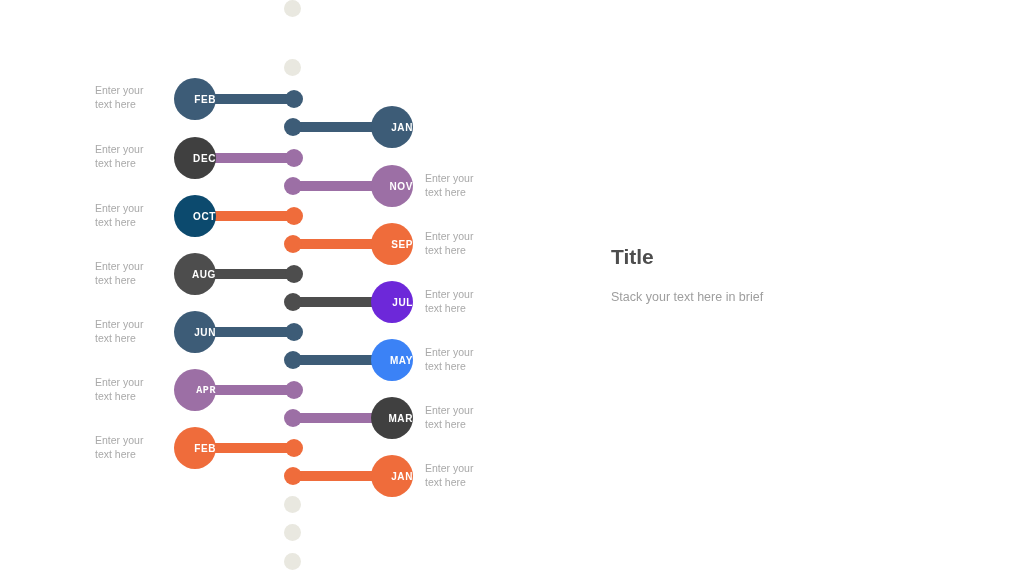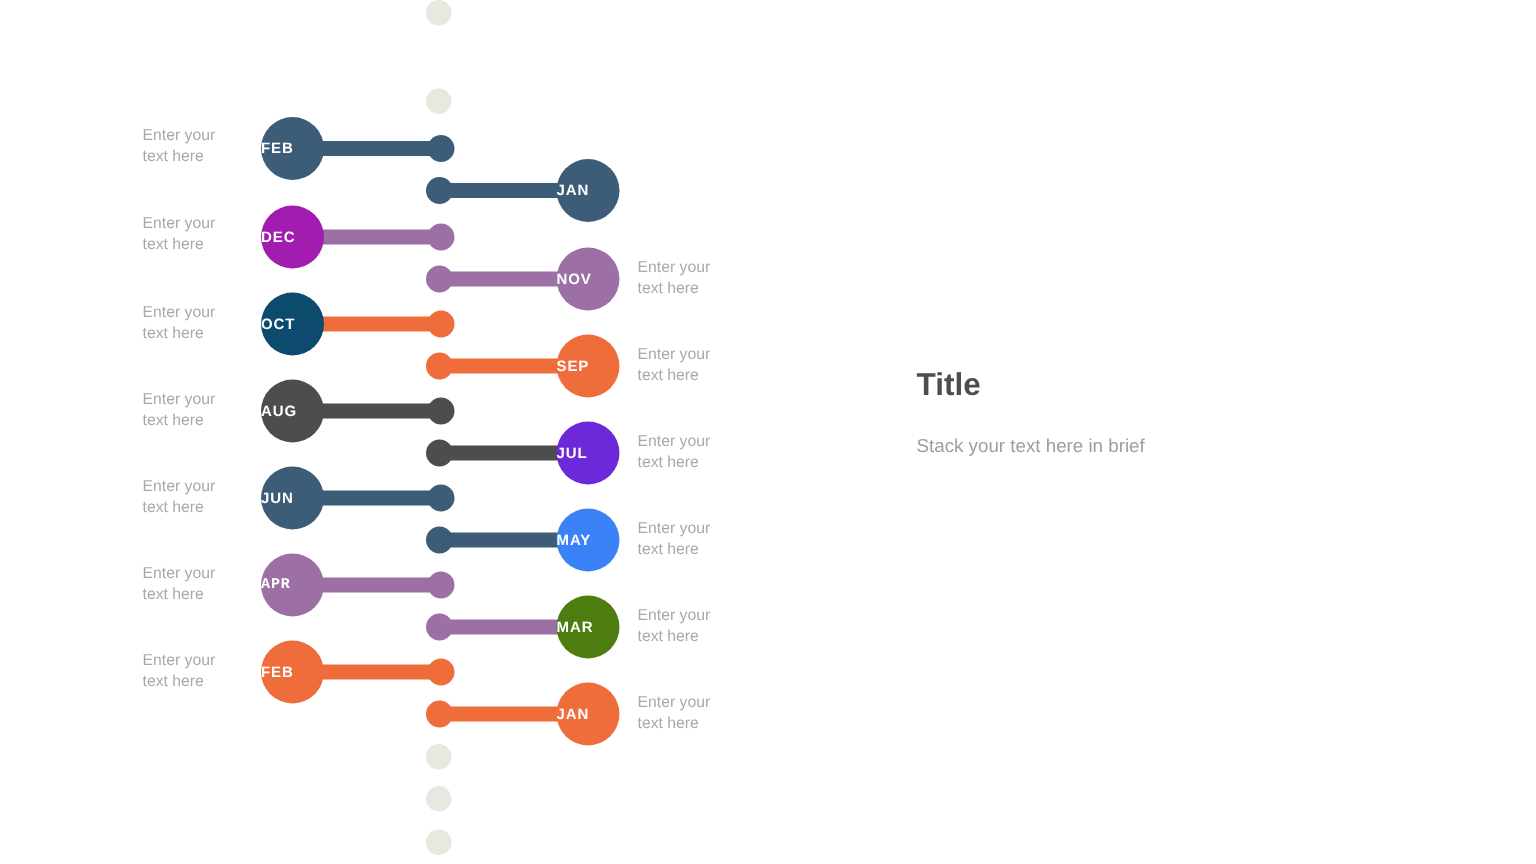--- a/index.html
+++ b/index.html
@@ -61,21 +61,21 @@
     top: 0px;
     width: 42px;
     height: 42px;
     border-radius: 50%;
     color: #ffffff;
     font-size: 10px;
     font-weight: bold;
     letter-spacing: 0.6px;
     display: flex;
     align-items: center;
-    justify-content: flex-start;
+    justify-content: flex-end;
   }
   .pill .small {
     position: absolute;
     top: 12px;
     width: 18px;
     height: 18px;
     border-radius: 50%;
   }
   
   .pill.left .big  { left: 0px; }
@@ -139,21 +139,21 @@
       <div class="pill right" style="left: 284px; top: 106px; width: 129px;">
         <div class="bar" style="background: rgb(61, 92, 119);"></div>
         <div class="small" style="background: rgb(61, 92, 119);"></div>
         <div class="big" style="background: rgb(61, 92, 119);">
           <span>JAN</span>
         </div>
       </div>
       <div class="pill left" style="left: 174px; top: 137px; width: 129px;">
         <div class="bar" style="background: rgb(156, 111, 165);"></div>
         <div class="small" style="background: rgb(156, 111, 165);"></div>
-        <div class="big" style="background: #a21caf;">
+        <div class="big" style="background: #404040;">
           <span>DEC</span>
         </div>
       </div>
       <div class="pill right" style="left: 284px; top: 165px; width: 129px;">
         <div class="bar" style="background: rgb(156, 111, 165);"></div>
         <div class="small" style="background: rgb(156, 111, 165);"></div>
         <div class="big" style="background: rgb(156, 111, 165);">
           <span>NOV</span>
         </div>
       </div>
@@ -202,21 +202,21 @@
       <div class="pill left" style="left: 174px; top: 369px; width: 129px;">
         <div class="bar" style="background: rgb(156, 111, 165);"></div>
         <div class="small" style="background: rgb(156, 111, 165);"></div>
         <div class="big" style="background: rgb(156, 111, 165); font-family: Liberation Mono, monospace;">
           <span>APR</span>
         </div>
       </div>
       <div class="pill right" style="left: 284px; top: 397px; width: 129px;">
         <div class="bar" style="background: rgb(156, 111, 165);"></div>
         <div class="small" style="background: rgb(156, 111, 165);"></div>
-        <div class="big" style="background: #4d7c0f;">
+        <div class="big" style="background: #404040;">
           <span>MAR</span>
         </div>
       </div>
       <div class="pill left" style="left: 174px; top: 427px; width: 129px;">
         <div class="bar" style="background: rgb(239, 108, 59);"></div>
         <div class="small" style="background: rgb(239, 108, 59);"></div>
         <div class="big" style="background: rgb(239, 108, 59);">
           <span>FEB</span>
         </div>
       </div>

